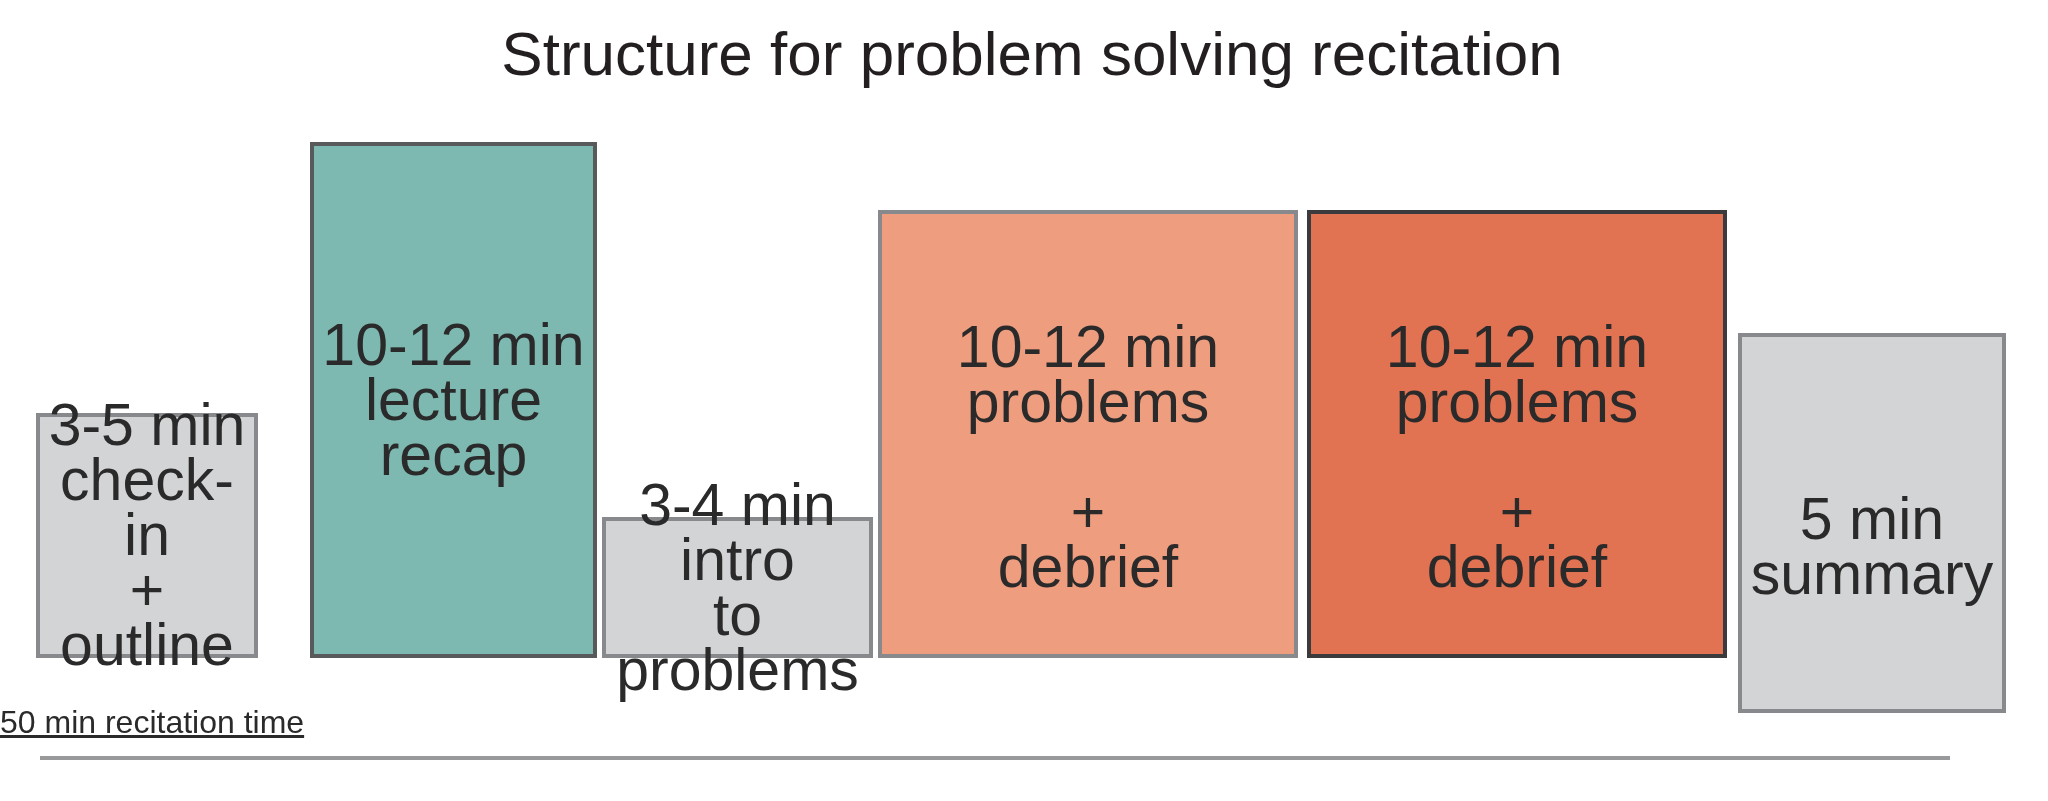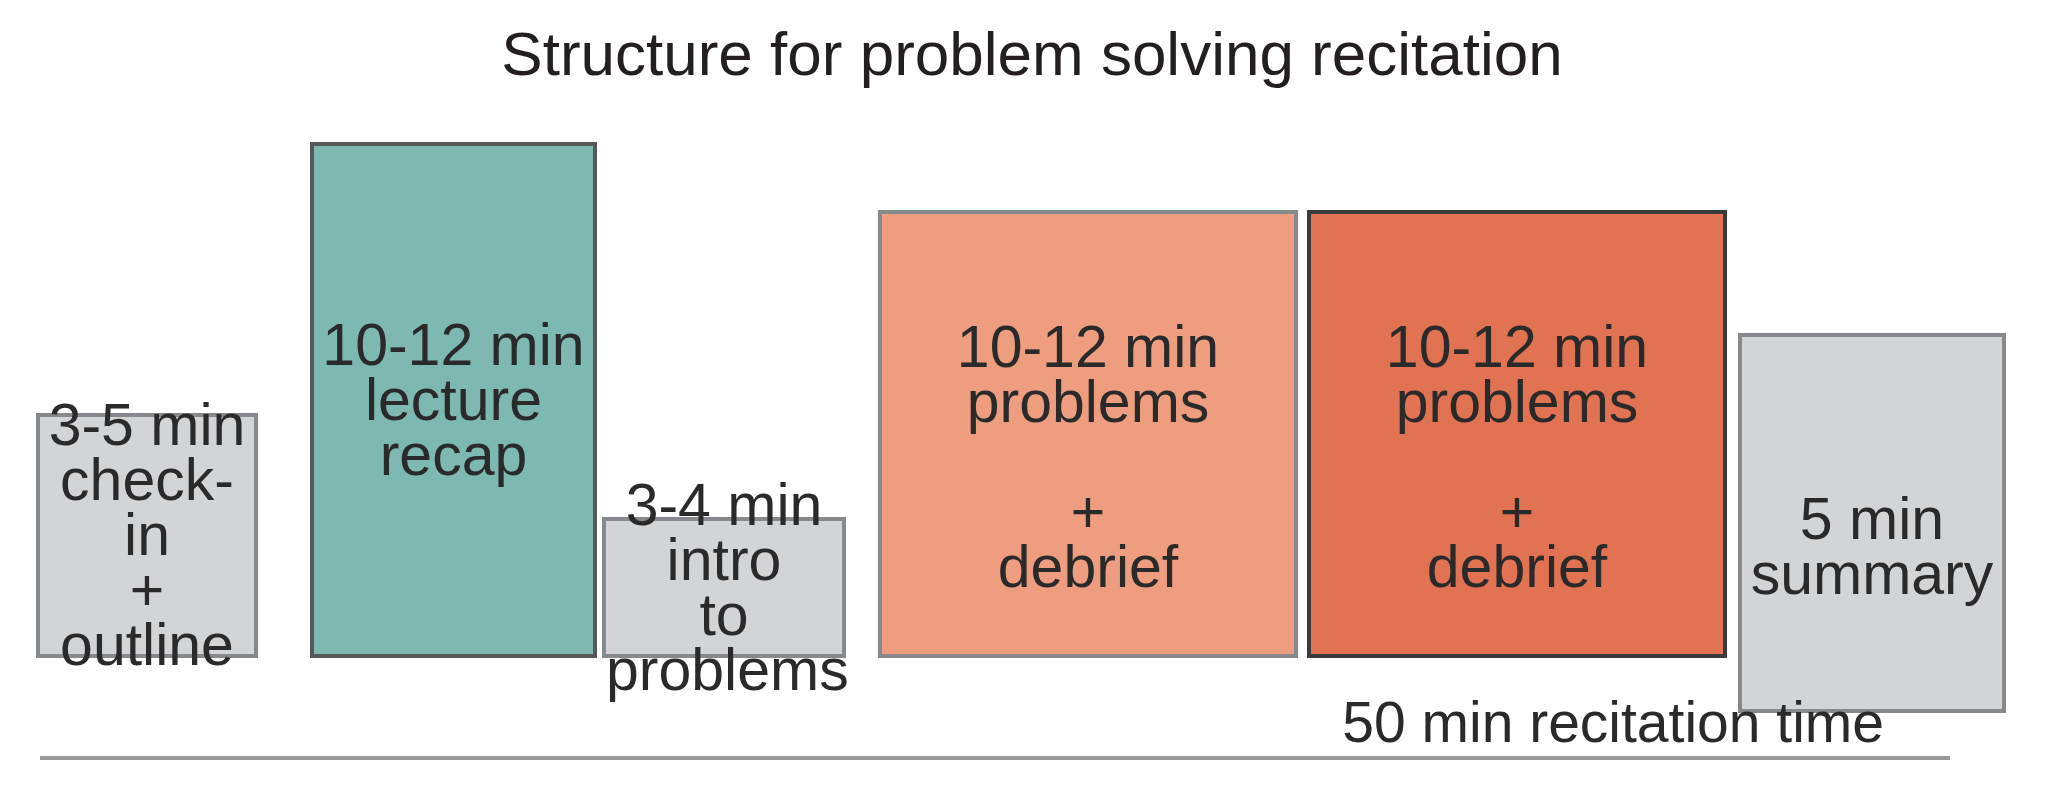--- a/index.html
+++ b/index.html
@@ -36,33 +36,34 @@
     width: 100%;
     text-align: center;
     font-size: 59px;
     line-height: 55px;
     color: #2b2a2b;
     white-space: pre-line;
   }
   
   .seg-checkin   { left: 36px;   top: 413px; width: 222px; height: 245px; }
   .seg-recap     { left: 310px;  top: 142px; width: 287px; height: 516px; }
-  .seg-intro     { left: 602px;  top: 517px; width: 244px; height: 141px; }
+  .seg-intro     { left: 602px;  top: 517px; width: 271px; height: 141px; }
   .seg-problems1 { left: 878px;  top: 210px; width: 420px; height: 448px; padding-top: 46px; }
   .seg-problems2 { left: 1307px; top: 210px; width: 420px; height: 448px; padding-top: 46px; }
   .seg-summary   { left: 1738px; top: 333px; width: 268px; height: 380px; padding-top: 47px; }
   .timeline-label {
     position: absolute;
     top: 695px;
     left: 0;
     width: 1884px;
-    text-align: right;
-    font-size: 57px;
+    text-align: left;
+    font-size: 32px;
     line-height: 55px;
     color: #2b2a2b;
+    text-decoration: underline;
   }
   .timeline-line {
     position: absolute;
     left: 40px;
     top: 756px;
     width: 1910px;
     height: 4px;
     background: #97999b;
   }
 </style>

